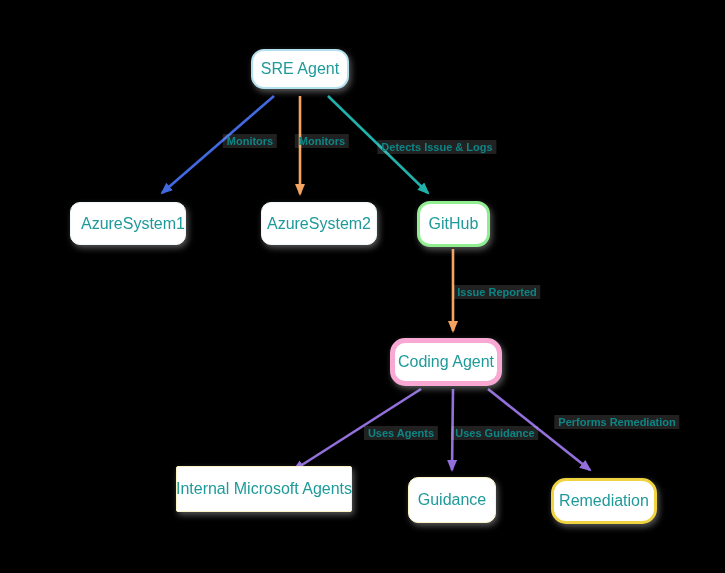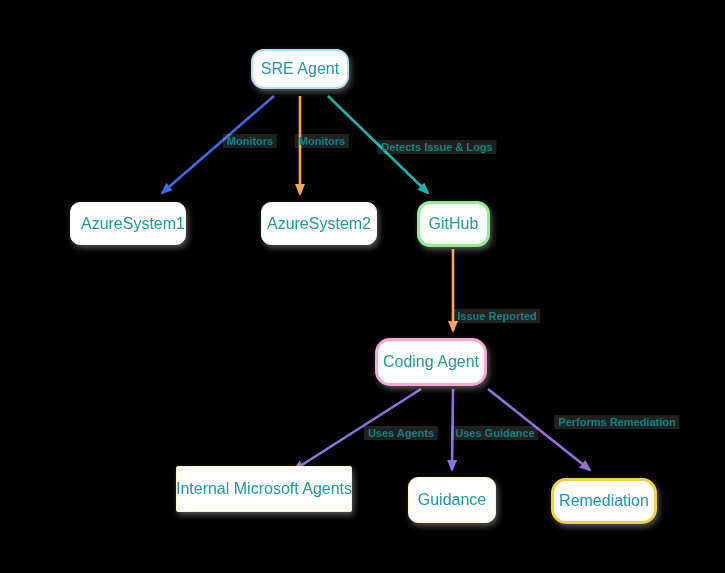--- a/index.html
+++ b/index.html
@@ -42,22 +42,22 @@
   }
   .node-azure2 {
     left: 243px; top: 202px; width: 116px; height: 43px;
     border: 1px solid #edf7fa; border-radius: 10px; margin-left: 18px;
   }
   .node-github {
     left: 417px; top: 201px; width: 73px; height: 46px;
     border: 3px solid #90ee90; border-radius: 13px;
   }
   .node-coding {
-    left: 375px; top: 338px; width: 112px; height: 48px;
-    border: 3px solid #f9a8d4; border-radius: 15px;
+    left: 390px; top: 338px; width: 112px; height: 48px;
+    border: 5px solid #f9a8d4; border-radius: 15px;
   }
   .node-internal {
     left: 176px; top: 466px; width: 176px; height: 46px;
     border: 1px solid #fbf3c6; border-radius: 2px;
   }
   .node-guidance {
     left: 408px; top: 477px; width: 88px; height: 46px;
     border: 1px solid #fbf3c6; border-radius: 10px;
   }
   .node-remediation {
@@ -136,21 +136,21 @@
   <div class="node node-guidance">
     <span>Guidance</span>
   </div>
 
   <div class="edge-label" style="left:250px; top:141px;">Monitors</div>
 
   <div class="edge-label" style="left:322px; top:141px;">Monitors</div>
 
   <div class="edge-label" style="left:437px; top:147px;">Detects Issue &amp; Logs</div>
 
-  <div class="edge-label" style="left:497px; top:292px;margin-top:24px;">Issue Reported</div>
+  <div class="edge-label" style="left:497px; top:292px;">Issue Reported</div>
 
   <div class="edge-label" style="left:401px; top:433px;">Uses Agents</div>
 
   <div class="edge-label" style="left:495px; top:433px;">Uses Guidance</div>
 
   <div class="edge-label" style="left:617px; top:422px;">Performs Remediation</div>
 
 </div>
 
 </body></html>

